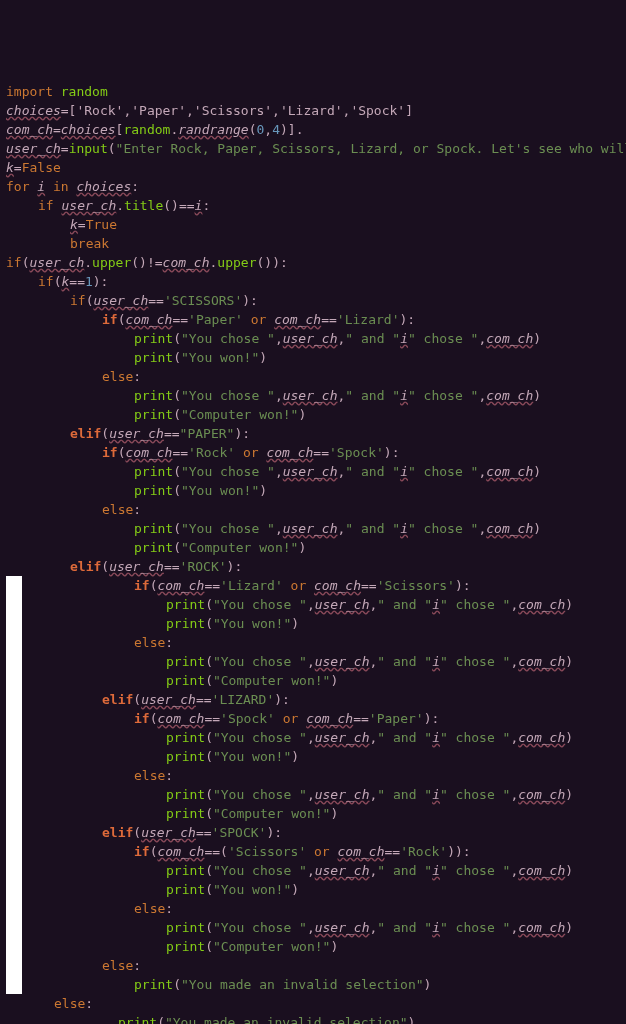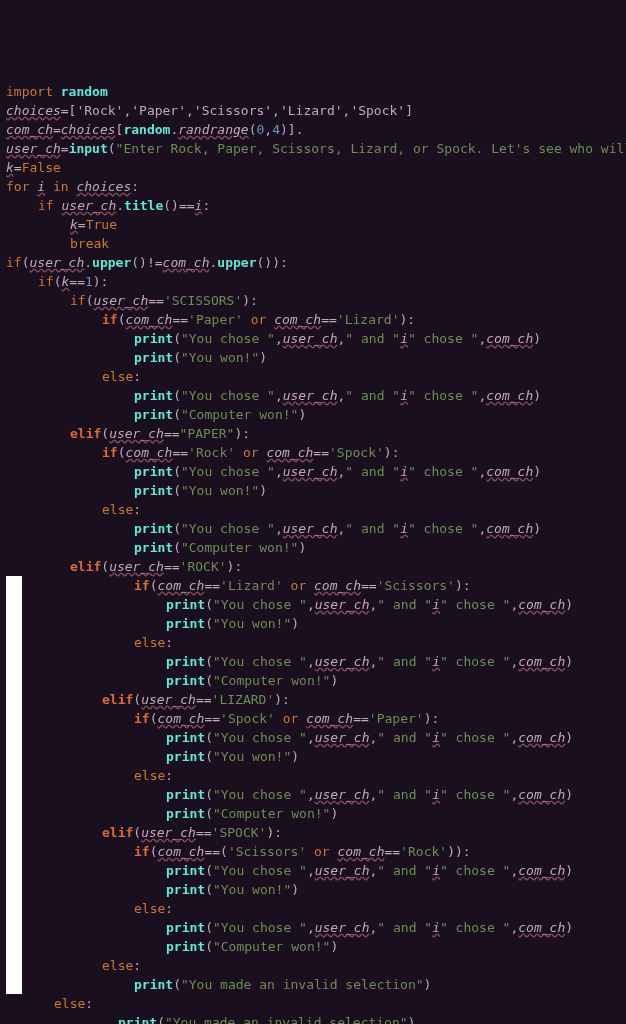--- a/index.html
+++ b/index.html
@@ -15,21 +15,21 @@
     box-sizing: border-box;
     overflow: hidden;
   }
   .kw { color: #cc7832; }
   .kw2 { color: #de6a3a; font-weight: bold; }
   .ital { font-style: italic; }
   .under { text-decoration: underline; text-decoration-style: wavy; text-decoration-color: #8b4a5a; }
   .str { color: #6b8e52; }
   .num { color: #6897bb; }
   .op { color: #c4a8b8; }
-  .func { color: #5eead4; font-weight: bold; }
+  .func { color: #84cc16; }
   .line { display: block; }
   .ws { display:inline-block; }
   .whitegap { background: #fff; display: inline-block; height: 19px; vertical-align: top; }
 </style>
 </head>
 <body>
 
 
 
 <div id="code"><span class="line"><span class="kw">import</span> <span class="func">random</span></span><span class="line"><span class="ital under">choices</span><span class="op">=['Rock','Paper','Scissors','Lizard','Spock']</span></span><span class="line"><span class="ital under">com_ch</span><span class="op">=</span><span class="ital under">choices</span><span class="op">[</span><span class="func">random</span><span class="op">.</span><span class="ital under">randrange</span><span class="op">(</span><span class="num">0</span><span class="op">,</span><span class="num">4</span><span class="op">)].</span></span><span class="line"><span class="ital under">user_ch</span><span class="op">=</span><span class="func">input</span><span class="op">(</span><span class="str">"Enter Rock, Paper, Scissors, Lizard, or Spock. Let's see who will win: "</span></span><span class="line"><span class="ital under">k</span><span class="op">=</span><span class="kw">False</span></span><span class="line"></span><span class="line"><span class="kw">for</span> <span class="ital under">i</span> <span class="kw">in</span> <span class="ital under">choices</span><span class="op">:</span></span><span class="line"><span class="ws" style="width:32px"></span><span class="kw">if</span> <span class="ital under">user_ch</span><span class="op">.</span><span class="func">title</span><span class="op">()</span><span class="op">==</span><span class="ital under">i</span><span class="op">:</span></span><span class="line"><span class="ws" style="width:64px"></span><span class="ital under">k</span><span class="op">=</span><span class="kw">True</span></span><span class="line"><span class="ws" style="width:64px"></span><span class="kw">break</span></span><span class="line"><span class="kw">if</span><span class="op">(</span><span class="ital under">user_ch</span><span class="op">.</span><span class="func">upper</span><span class="op">()</span><span class="op">!=</span><span class="ital under">com_ch</span><span class="op">.</span><span class="func">upper</span><span class="op">())</span><span class="op">:</span></span><span class="line"><span class="ws" style="width:32px"></span><span class="kw">if</span><span class="op">(</span><span class="ital under">k</span><span class="op">==</span><span class="num">1</span><span class="op">):</span></span><span class="line"><span class="ws" style="width:64px"></span><span class="kw">if</span><span class="op">(</span><span class="ital under">user_ch</span><span class="op">==</span><span class="str">'SCISSORS'</span><span class="op">):</span></span><span class="line"><span class="ws" style="width:96px"></span><span class="kw2">if</span><span class="op">(</span><span class="ital under">com_ch</span><span class="op">==</span><span class="str">'Paper'</span> <span class="kw">or</span> <span class="ital under">com_ch</span><span class="op">==</span><span class="str">'Lizard'</span><span class="op">):</span></span><span class="line"><span class="ws" style="width:128px"></span><span class="func">print</span><span class="op">(</span><span class="str">"You chose "</span><span class="op">,</span><span class="ital under">user_ch</span><span class="op">,</span><span class="str">" and "</span><span class="ital under">i</span><span class="str">" chose "</span><span class="op">,</span><span class="ital under">com_ch</span><span class="op">)</span></span><span class="line"><span class="ws" style="width:128px"></span><span class="func">print</span><span class="op">(</span><span class="str">"You won!"</span><span class="op">)</span></span><span class="line"><span class="ws" style="width:96px"></span><span class="kw">else</span><span class="op">:</span></span><span class="line"><span class="ws" style="width:128px"></span><span class="func">print</span><span class="op">(</span><span class="str">"You chose "</span><span class="op">,</span><span class="ital under">user_ch</span><span class="op">,</span><span class="str">" and "</span><span class="ital under">i</span><span class="str">" chose "</span><span class="op">,</span><span class="ital under">com_ch</span><span class="op">)</span></span><span class="line"><span class="ws" style="width:128px"></span><span class="func">print</span><span class="op">(</span><span class="str">"Computer won!"</span><span class="op">)</span></span><span class="line"><span class="ws" style="width:64px"></span><span class="kw2">elif</span><span class="op">(</span><span class="ital under">user_ch</span><span class="op">==</span><span class="str">"PAPER"</span><span class="op">):</span></span><span class="line"><span class="ws" style="width:96px"></span><span class="kw2">if</span><span class="op">(</span><span class="ital under">com_ch</span><span class="op">==</span><span class="str">'Rock'</span> <span class="kw">or</span> <span class="ital under">com_ch</span><span class="op">==</span><span class="str">'Spock'</span><span class="op">):</span></span><span class="line"><span class="ws" style="width:128px"></span><span class="func">print</span><span class="op">(</span><span class="str">"You chose "</span><span class="op">,</span><span class="ital under">user_ch</span><span class="op">,</span><span class="str">" and "</span><span class="ital under">i</span><span class="str">" chose "</span><span class="op">,</span><span class="ital under">com_ch</span><span class="op">)</span></span><span class="line"><span class="ws" style="width:128px"></span><span class="func">print</span><span class="op">(</span><span class="str">"You won!"</span><span class="op">)</span></span><span class="line"><span class="ws" style="width:96px"></span><span class="kw">else</span><span class="op">:</span></span><span class="line"><span class="ws" style="width:128px"></span><span class="func">print</span><span class="op">(</span><span class="str">"You chose "</span><span class="op">,</span><span class="ital under">user_ch</span><span class="op">,</span><span class="str">" and "</span><span class="ital under">i</span><span class="str">" chose "</span><span class="op">,</span><span class="ital under">com_ch</span><span class="op">)</span></span><span class="line"><span class="ws" style="width:128px"></span><span class="func">print</span><span class="op">(</span><span class="str">"Computer won!"</span><span class="op">)</span></span><span class="line"><span class="ws" style="width:64px"></span><span class="kw2">elif</span><span class="op">(</span><span class="ital under">user_ch</span><span class="op">==</span><span class="str">'ROCK'</span><span class="op">):</span></span><span class="line"><span class="whitegap" style="width:16px"></span><span class="ws" style="width:112px"></span><span class="kw2">if</span><span class="op">(</span><span class="ital under">com_ch</span><span class="op">==</span><span class="str">'Lizard'</span> <span class="kw">or</span> <span class="ital under">com_ch</span><span class="op">==</span><span class="str">'Scissors'</span><span class="op">):</span></span><span class="line"><span class="whitegap" style="width:16px"></span><span class="ws" style="width:144px"></span><span class="func">print</span><span class="op">(</span><span class="str">"You chose "</span><span class="op">,</span><span class="ital under">user_ch</span><span class="op">,</span><span class="str">" and "</span><span class="ital under">i</span><span class="str">" chose "</span><span class="op">,</span><span class="ital under">com_ch</span><span class="op">)</span></span><span class="line"><span class="whitegap" style="width:16px"></span><span class="ws" style="width:144px"></span><span class="func">print</span><span class="op">(</span><span class="str">"You won!"</span><span class="op">)</span></span><span class="line"><span class="whitegap" style="width:16px"></span><span class="ws" style="width:112px"></span><span class="kw">else</span><span class="op">:</span></span><span class="line"><span class="whitegap" style="width:16px"></span><span class="ws" style="width:144px"></span><span class="func">print</span><span class="op">(</span><span class="str">"You chose "</span><span class="op">,</span><span class="ital under">user_ch</span><span class="op">,</span><span class="str">" and "</span><span class="ital under">i</span><span class="str">" chose "</span><span class="op">,</span><span class="ital under">com_ch</span><span class="op">)</span></span><span class="line"><span class="whitegap" style="width:16px"></span><span class="ws" style="width:144px"></span><span class="func">print</span><span class="op">(</span><span class="str">"Computer won!"</span><span class="op">)</span></span><span class="line"><span class="whitegap" style="width:16px"></span><span class="ws" style="width:80px"></span><span class="kw2">elif</span><span class="op">(</span><span class="ital under">user_ch</span><span class="op">==</span><span class="str">'LIZARD'</span><span class="op">):</span></span><span class="line"><span class="whitegap" style="width:16px"></span><span class="ws" style="width:112px"></span><span class="kw2">if</span><span class="op">(</span><span class="ital under">com_ch</span><span class="op">==</span><span class="str">'Spock'</span> <span class="kw">or</span> <span class="ital under">com_ch</span><span class="op">==</span><span class="str">'Paper'</span><span class="op">):</span></span><span class="line"><span class="whitegap" style="width:16px"></span><span class="ws" style="width:144px"></span><span class="func">print</span><span class="op">(</span><span class="str">"You chose "</span><span class="op">,</span><span class="ital under">user_ch</span><span class="op">,</span><span class="str">" and "</span><span class="ital under">i</span><span class="str">" chose "</span><span class="op">,</span><span class="ital under">com_ch</span><span class="op">)</span></span><span class="line"><span class="whitegap" style="width:16px"></span><span class="ws" style="width:144px"></span><span class="func">print</span><span class="op">(</span><span class="str">"You won!"</span><span class="op">)</span></span><span class="line"><span class="whitegap" style="width:16px"></span><span class="ws" style="width:112px"></span><span class="kw">else</span><span class="op">:</span></span><span class="line"><span class="whitegap" style="width:16px"></span><span class="ws" style="width:144px"></span><span class="func">print</span><span class="op">(</span><span class="str">"You chose "</span><span class="op">,</span><span class="ital under">user_ch</span><span class="op">,</span><span class="str">" and "</span><span class="ital under">i</span><span class="str">" chose "</span><span class="op">,</span><span class="ital under">com_ch</span><span class="op">)</span></span><span class="line"><span class="whitegap" style="width:16px"></span><span class="ws" style="width:144px"></span><span class="func">print</span><span class="op">(</span><span class="str">"Computer won!"</span><span class="op">)</span></span><span class="line"><span class="whitegap" style="width:16px"></span><span class="ws" style="width:80px"></span><span class="kw2">elif</span><span class="op">(</span><span class="ital under">user_ch</span><span class="op">==</span><span class="str">'SPOCK'</span><span class="op">):</span></span><span class="line"><span class="whitegap" style="width:16px"></span><span class="ws" style="width:112px"></span><span class="kw2">if</span><span class="op">(</span><span class="ital under">com_ch</span><span class="op">==</span><span class="op">(</span><span class="str">'Scissors'</span> <span class="kw">or</span> <span class="ital under">com_ch</span><span class="op">==</span><span class="str">'Rock'</span><span class="op">)):</span></span><span class="line"><span class="whitegap" style="width:16px"></span><span class="ws" style="width:144px"></span><span class="func">print</span><span class="op">(</span><span class="str">"You chose "</span><span class="op">,</span><span class="ital under">user_ch</span><span class="op">,</span><span class="str">" and "</span><span class="ital under">i</span><span class="str">" chose "</span><span class="op">,</span><span class="ital under">com_ch</span><span class="op">)</span></span><span class="line"><span class="whitegap" style="width:16px"></span><span class="ws" style="width:144px"></span><span class="func">print</span><span class="op">(</span><span class="str">"You won!"</span><span class="op">)</span></span><span class="line"><span class="whitegap" style="width:16px"></span><span class="ws" style="width:112px"></span><span class="kw">else</span><span class="op">:</span></span><span class="line"><span class="whitegap" style="width:16px"></span><span class="ws" style="width:144px"></span><span class="func">print</span><span class="op">(</span><span class="str">"You chose "</span><span class="op">,</span><span class="ital under">user_ch</span><span class="op">,</span><span class="str">" and "</span><span class="ital under">i</span><span class="str">" chose "</span><span class="op">,</span><span class="ital under">com_ch</span><span class="op">)</span></span><span class="line"><span class="whitegap" style="width:16px"></span><span class="ws" style="width:144px"></span><span class="func">print</span><span class="op">(</span><span class="str">"Computer won!"</span><span class="op">)</span></span><span class="line"><span class="whitegap" style="width:16px"></span><span class="ws" style="width:80px"></span><span class="kw">else</span><span class="op">:</span></span><span class="line"><span class="whitegap" style="width:16px"></span><span class="ws" style="width:112px"></span><span class="func">print</span><span class="op">(</span><span class="str">"You made an invalid selection"</span><span class="op">)</span></span><span class="line"><span class="ws" style="width:48px"></span><span class="kw">else</span><span class="op">:</span></span><span class="line"><span class="ws" style="width:112px"></span><span class="func">print</span><span class="op">(</span><span class="str">"You made an invalid selection"</span><span class="op">)</span></span></div>

